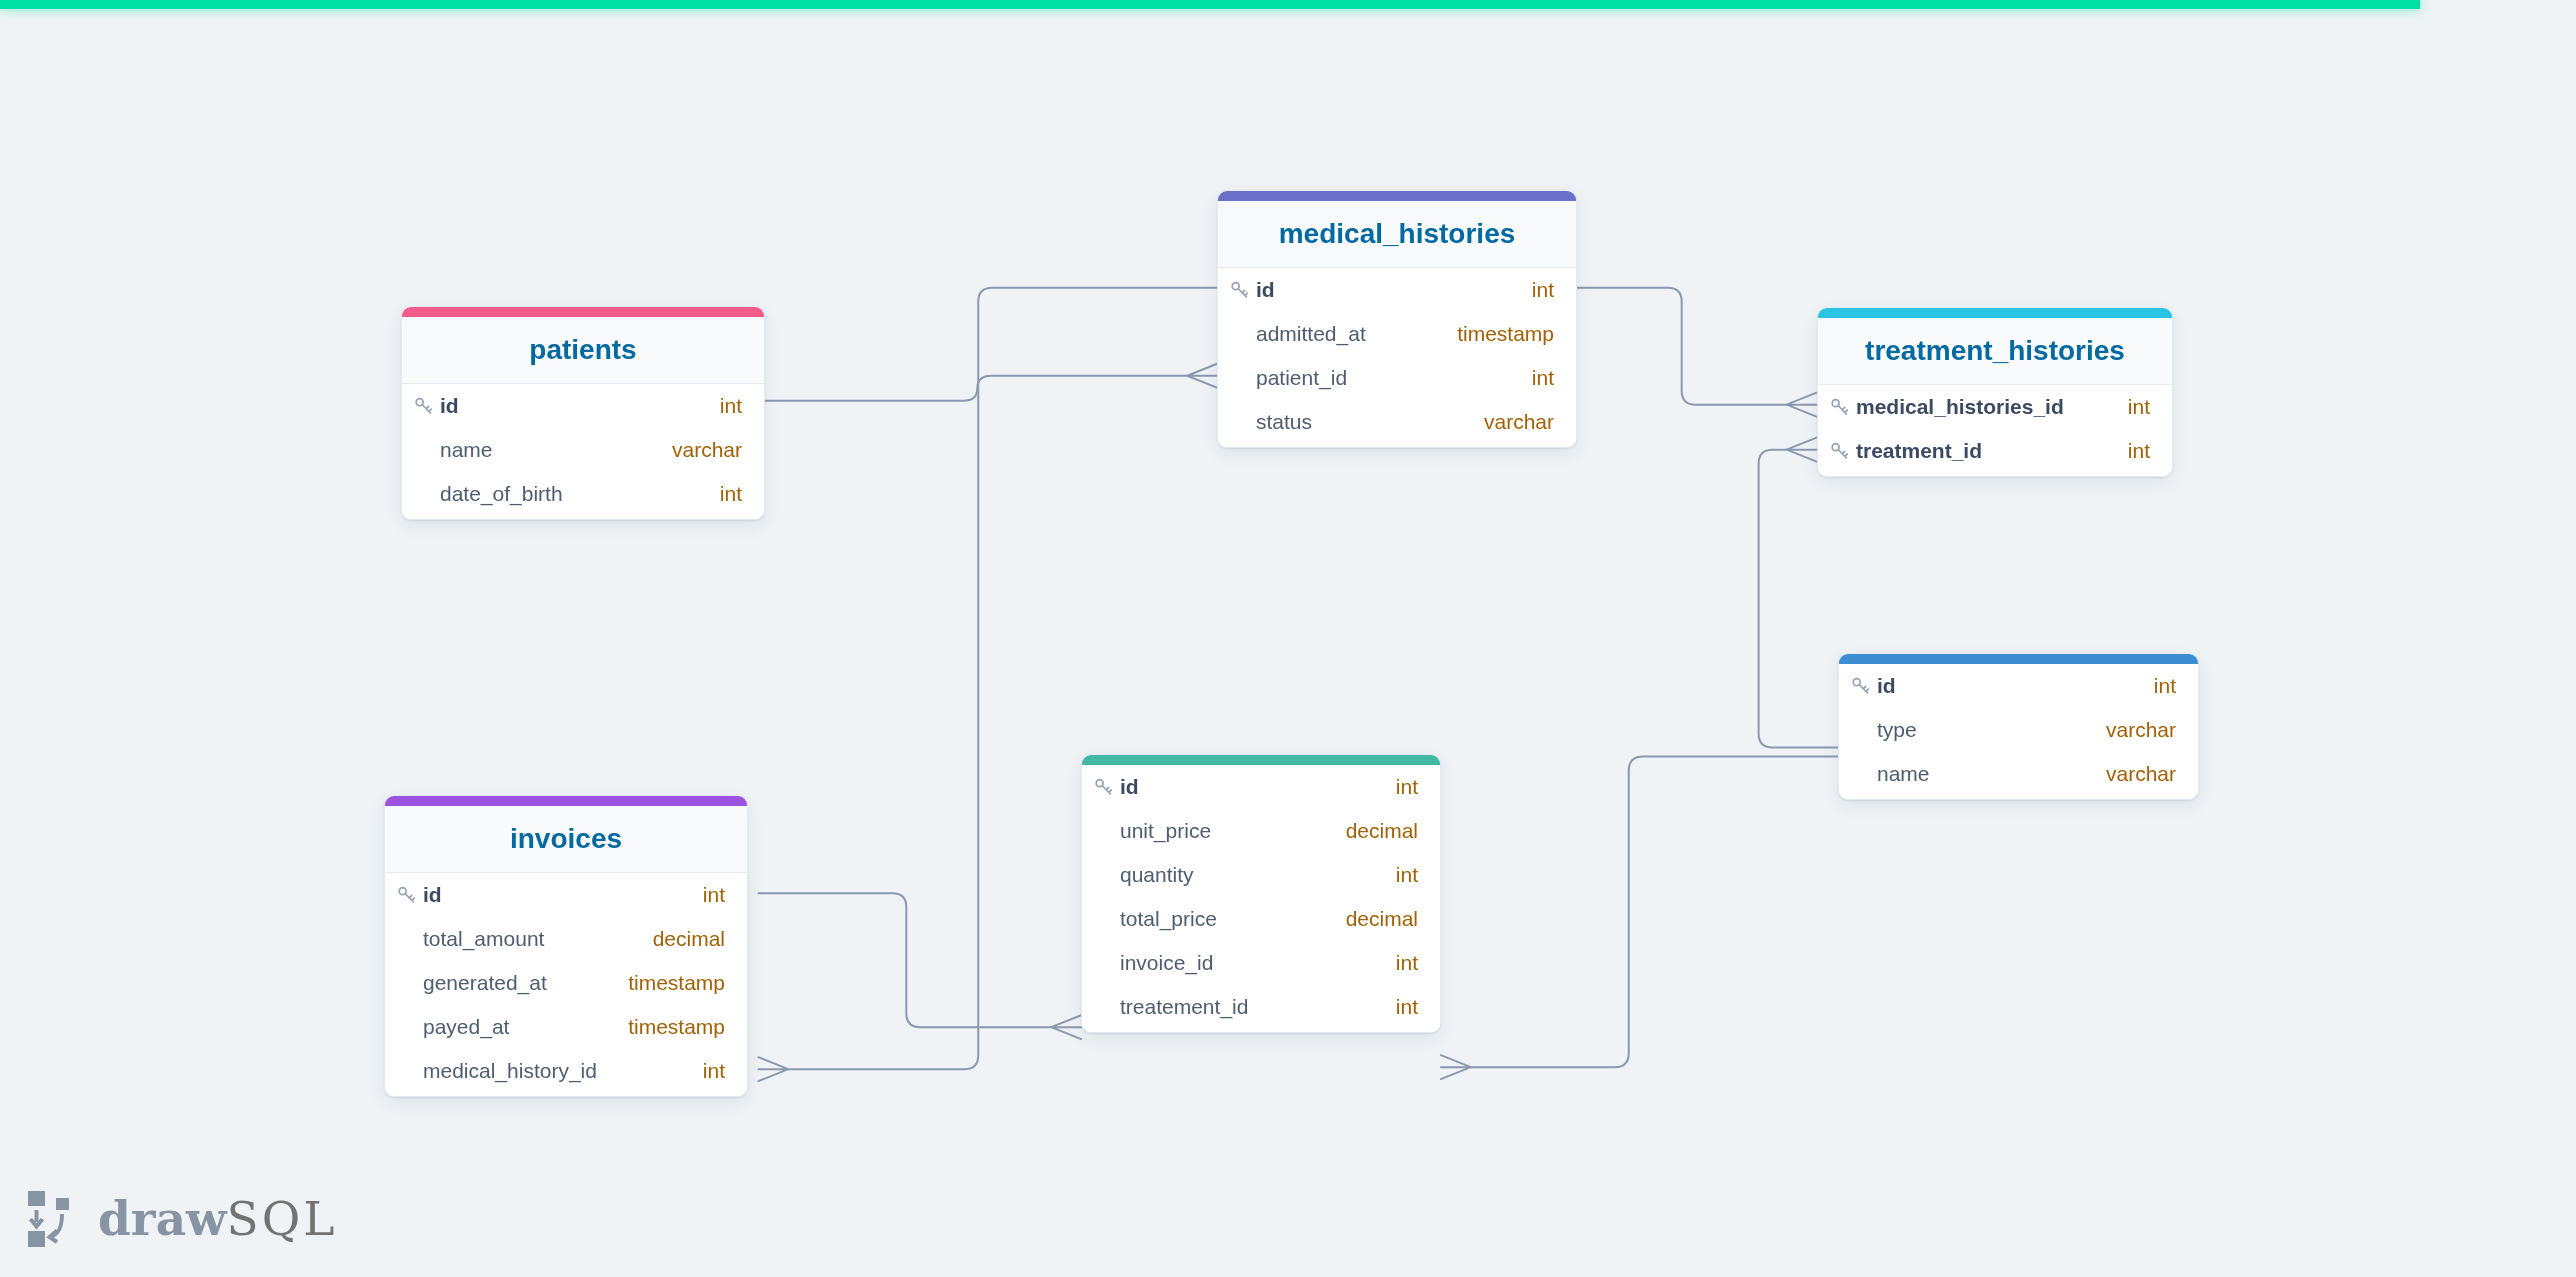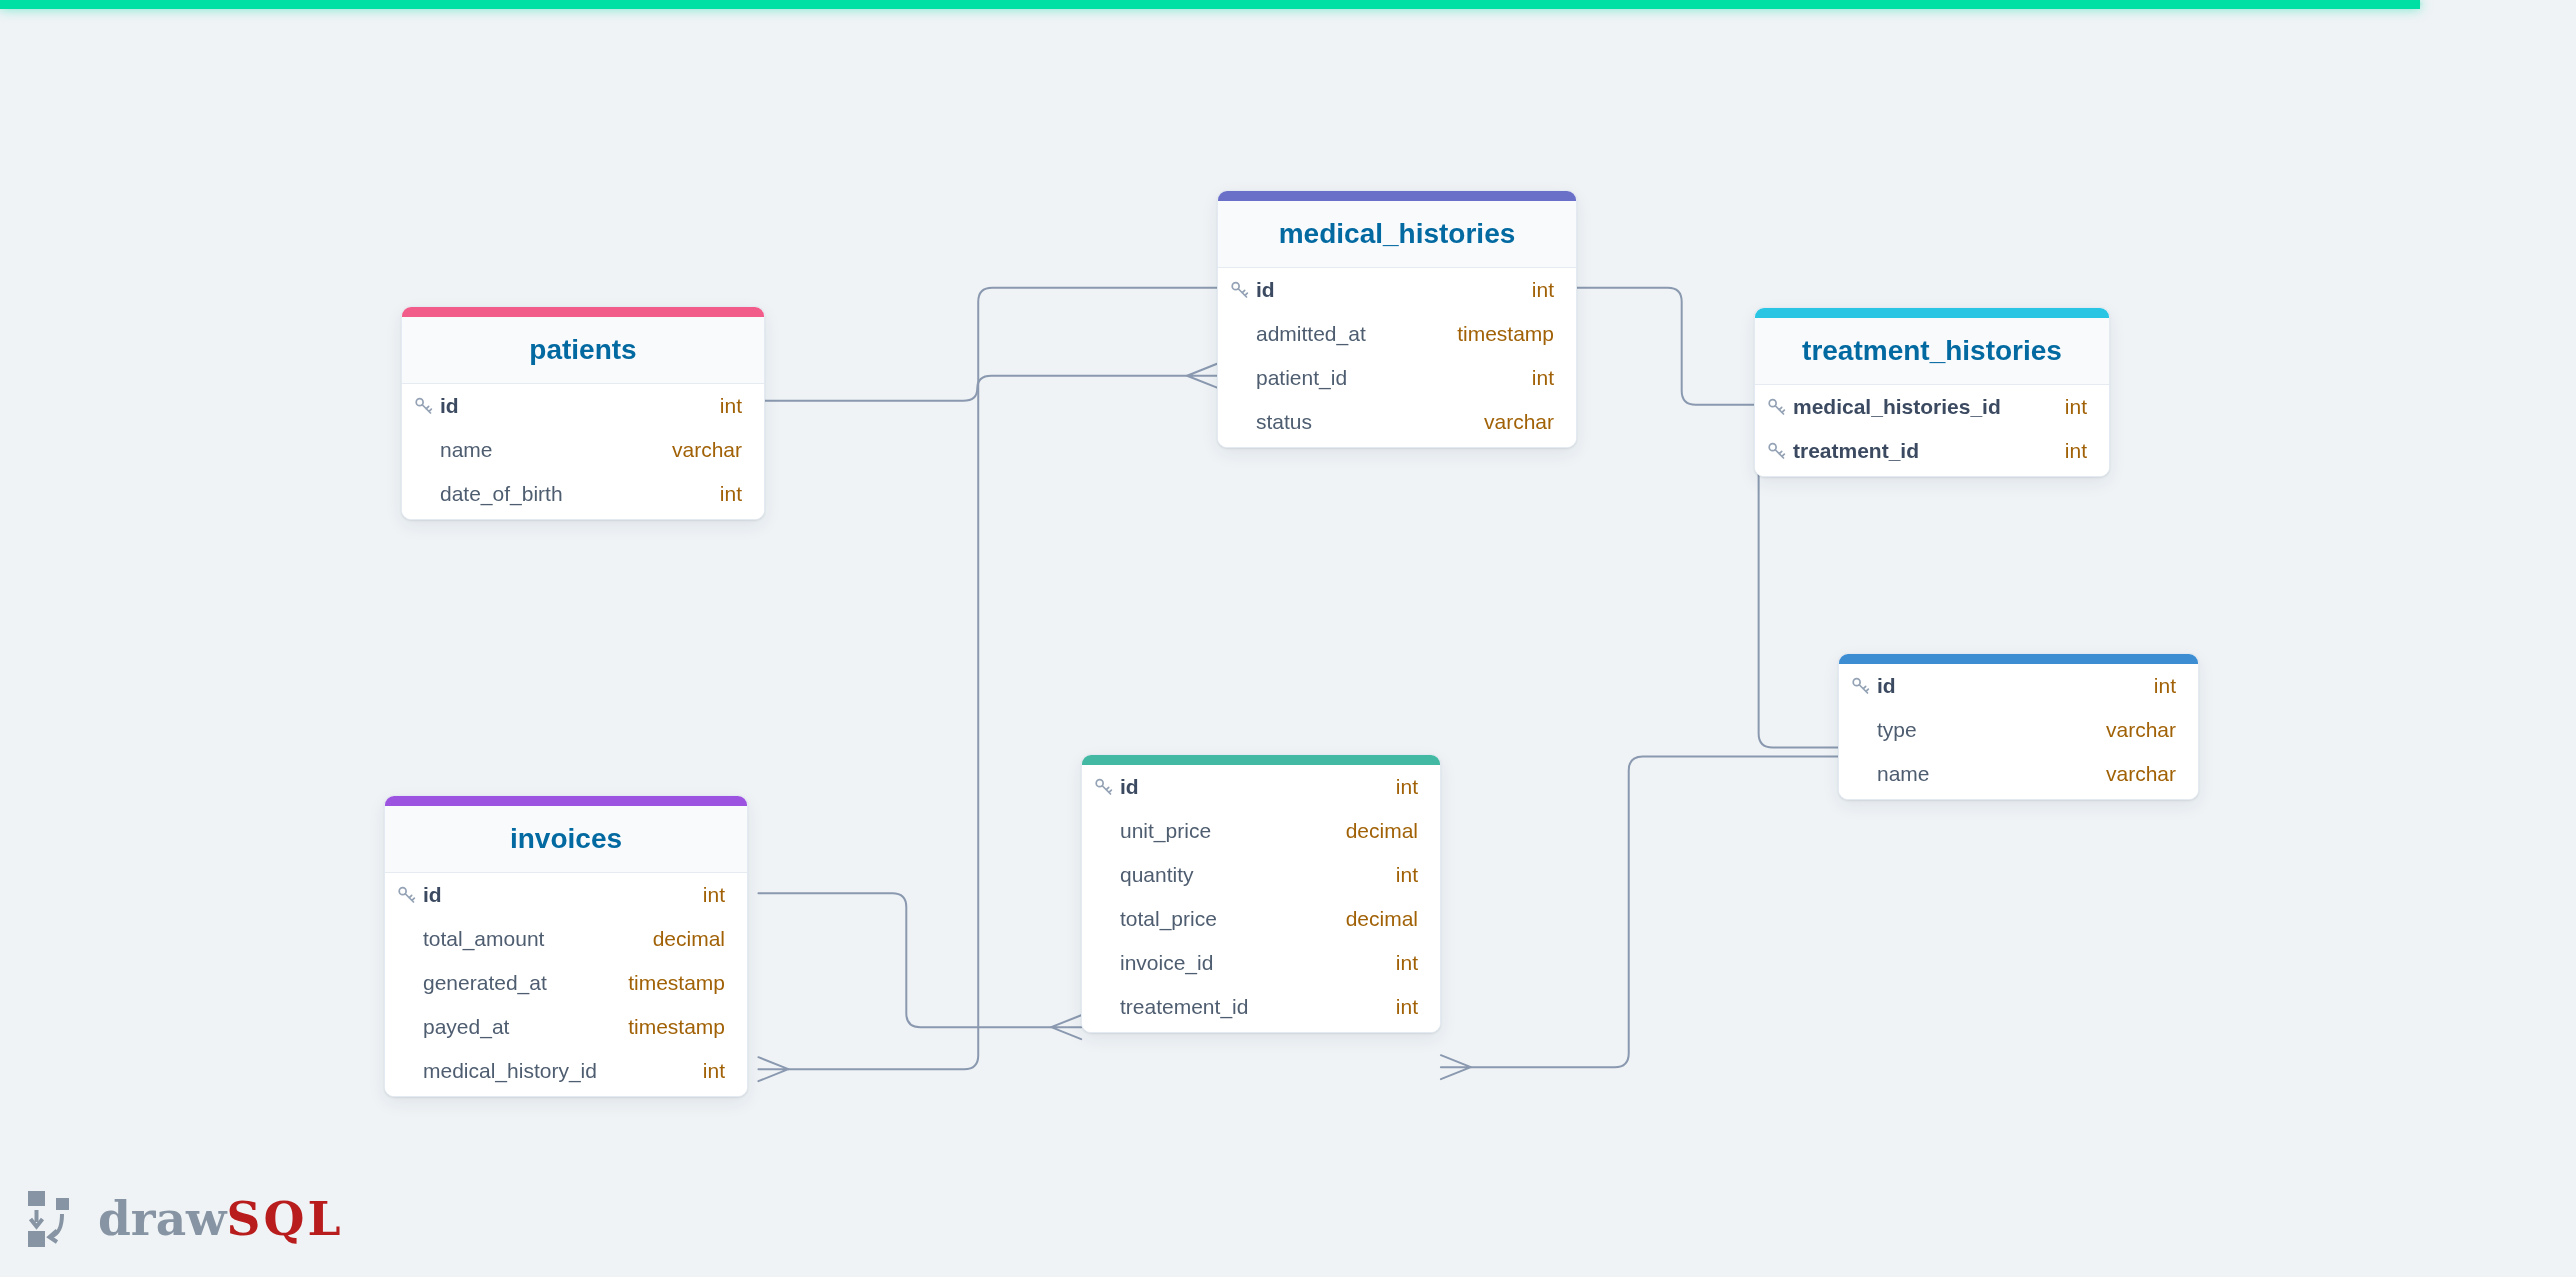--- a/index.html
+++ b/index.html
@@ -61,21 +61,21 @@
 
   
   .logo {
     position:absolute; left:26px; top:1189px;
     display:flex; align-items:center; gap:14px;
     color:#8794A3;
   }
   .logo-mark { width:58px; height:60px; }
   .logo-text { font-family:"DejaVu Serif", serif; font-size:47px; line-height:60px; }
   .logo-text .bold { font-weight:700; color:#8794A3; }
-  .logo-text .light { font-weight:700; color:#b91c1c; letter-spacing:3px; }
+  .logo-text .light { font-weight:400; color:#737373; letter-spacing:3px; }
 </style>
 </head>
 <body>
 
 <div style="position:absolute;inset:0;">
 
   <div class="progress-bar"></div>
 
   <svg class="wires" width="2576" height="1277" viewBox="0 0 2578 1278">
     <g>
@@ -147,21 +147,21 @@
         <span class="fname">patient_id</span>
         <span class="ftype">int</span>
       </div>
       <div class="field-row">
         <span class="fname">status</span>
         <span class="ftype">varchar</span>
       </div>
     </div>
   </div>
 
-  <div class="table-card" style="left:1754px; top:307px; width:356px;">
+  <div class="table-card" style="left:1817px; top:307px; width:356px;">
     <div class="color-bar" style="background: rgb(41, 197, 226);"></div>
     <div class="card-title">treatment_histories</div>
     <div class="rows">
       <div class="field-row pk">
         <span class="key-icon"><svg viewBox="0 0 24 24" fill="none" stroke="currentColor" stroke-width="1.8" stroke-linecap="round">
               <circle cx="8" cy="8" r="3.6"></circle>
               <path d="M10.7 10.7 L19.3 19.3 M14.9 14.9 L17.4 12.4 M17.7 17.7 L20.2 15.2"></path>
             </svg></span>
         <span class="fname">medical_histories_id</span>
         <span class="ftype">int</span>

